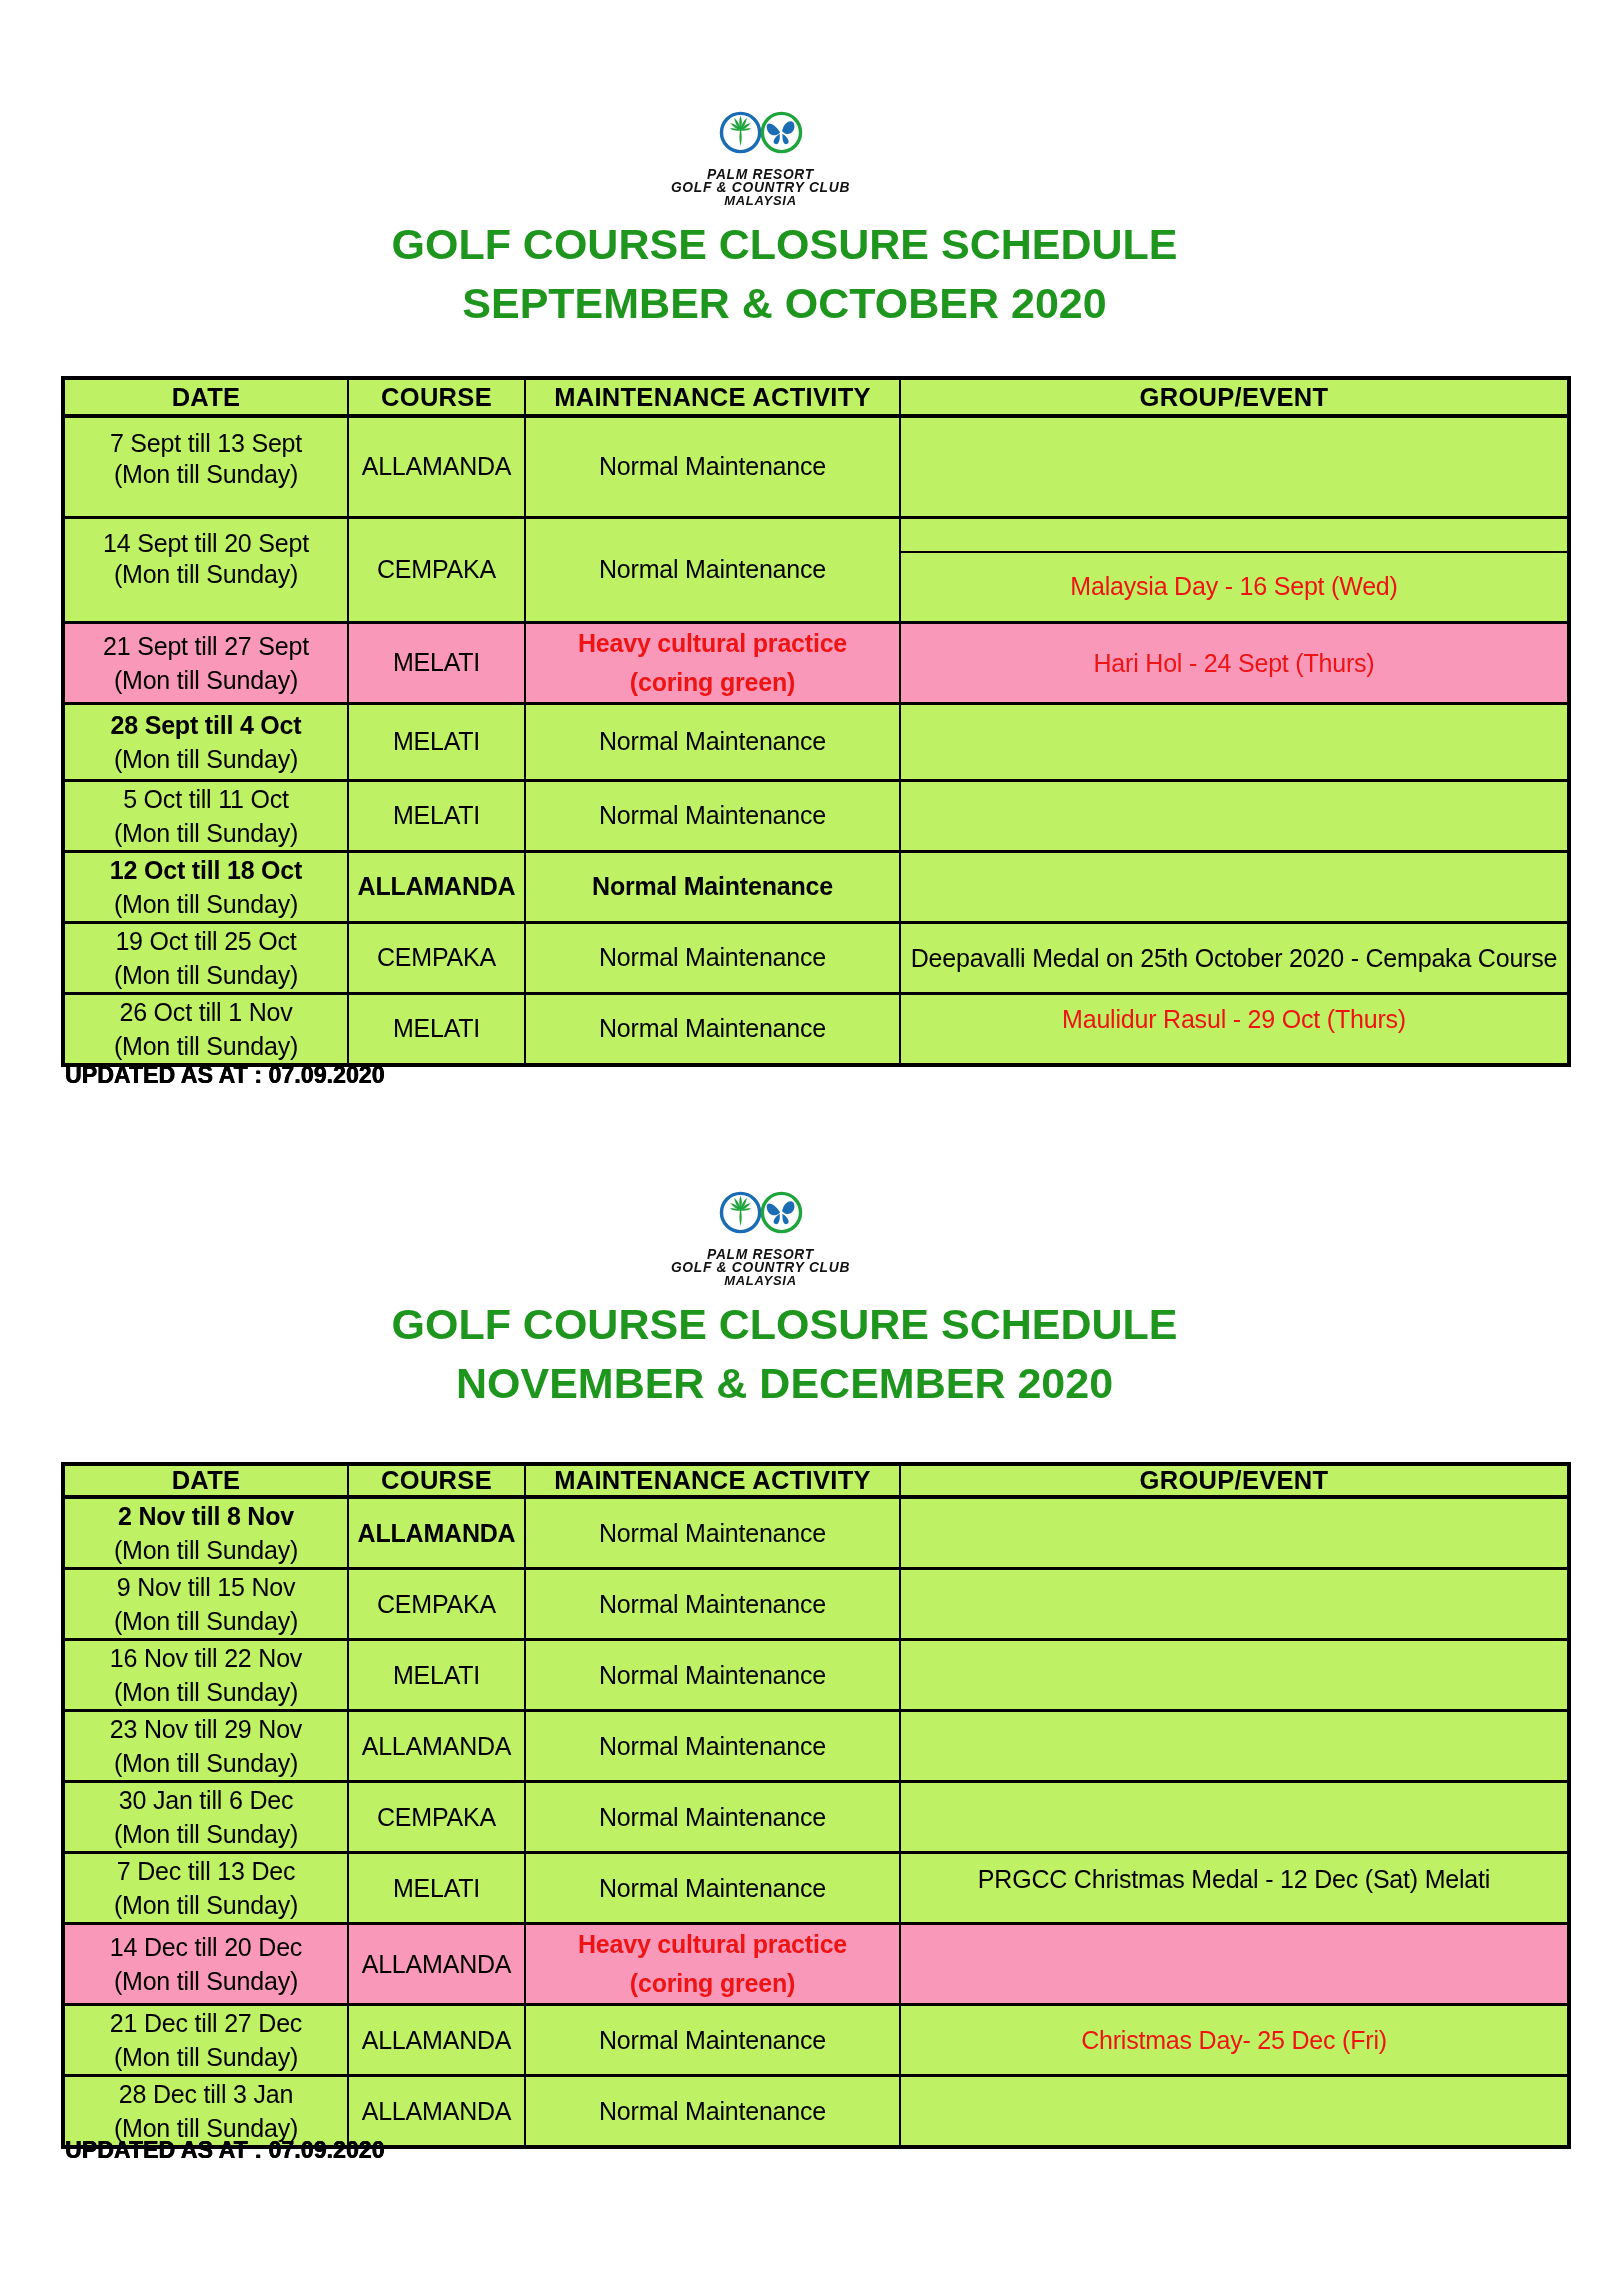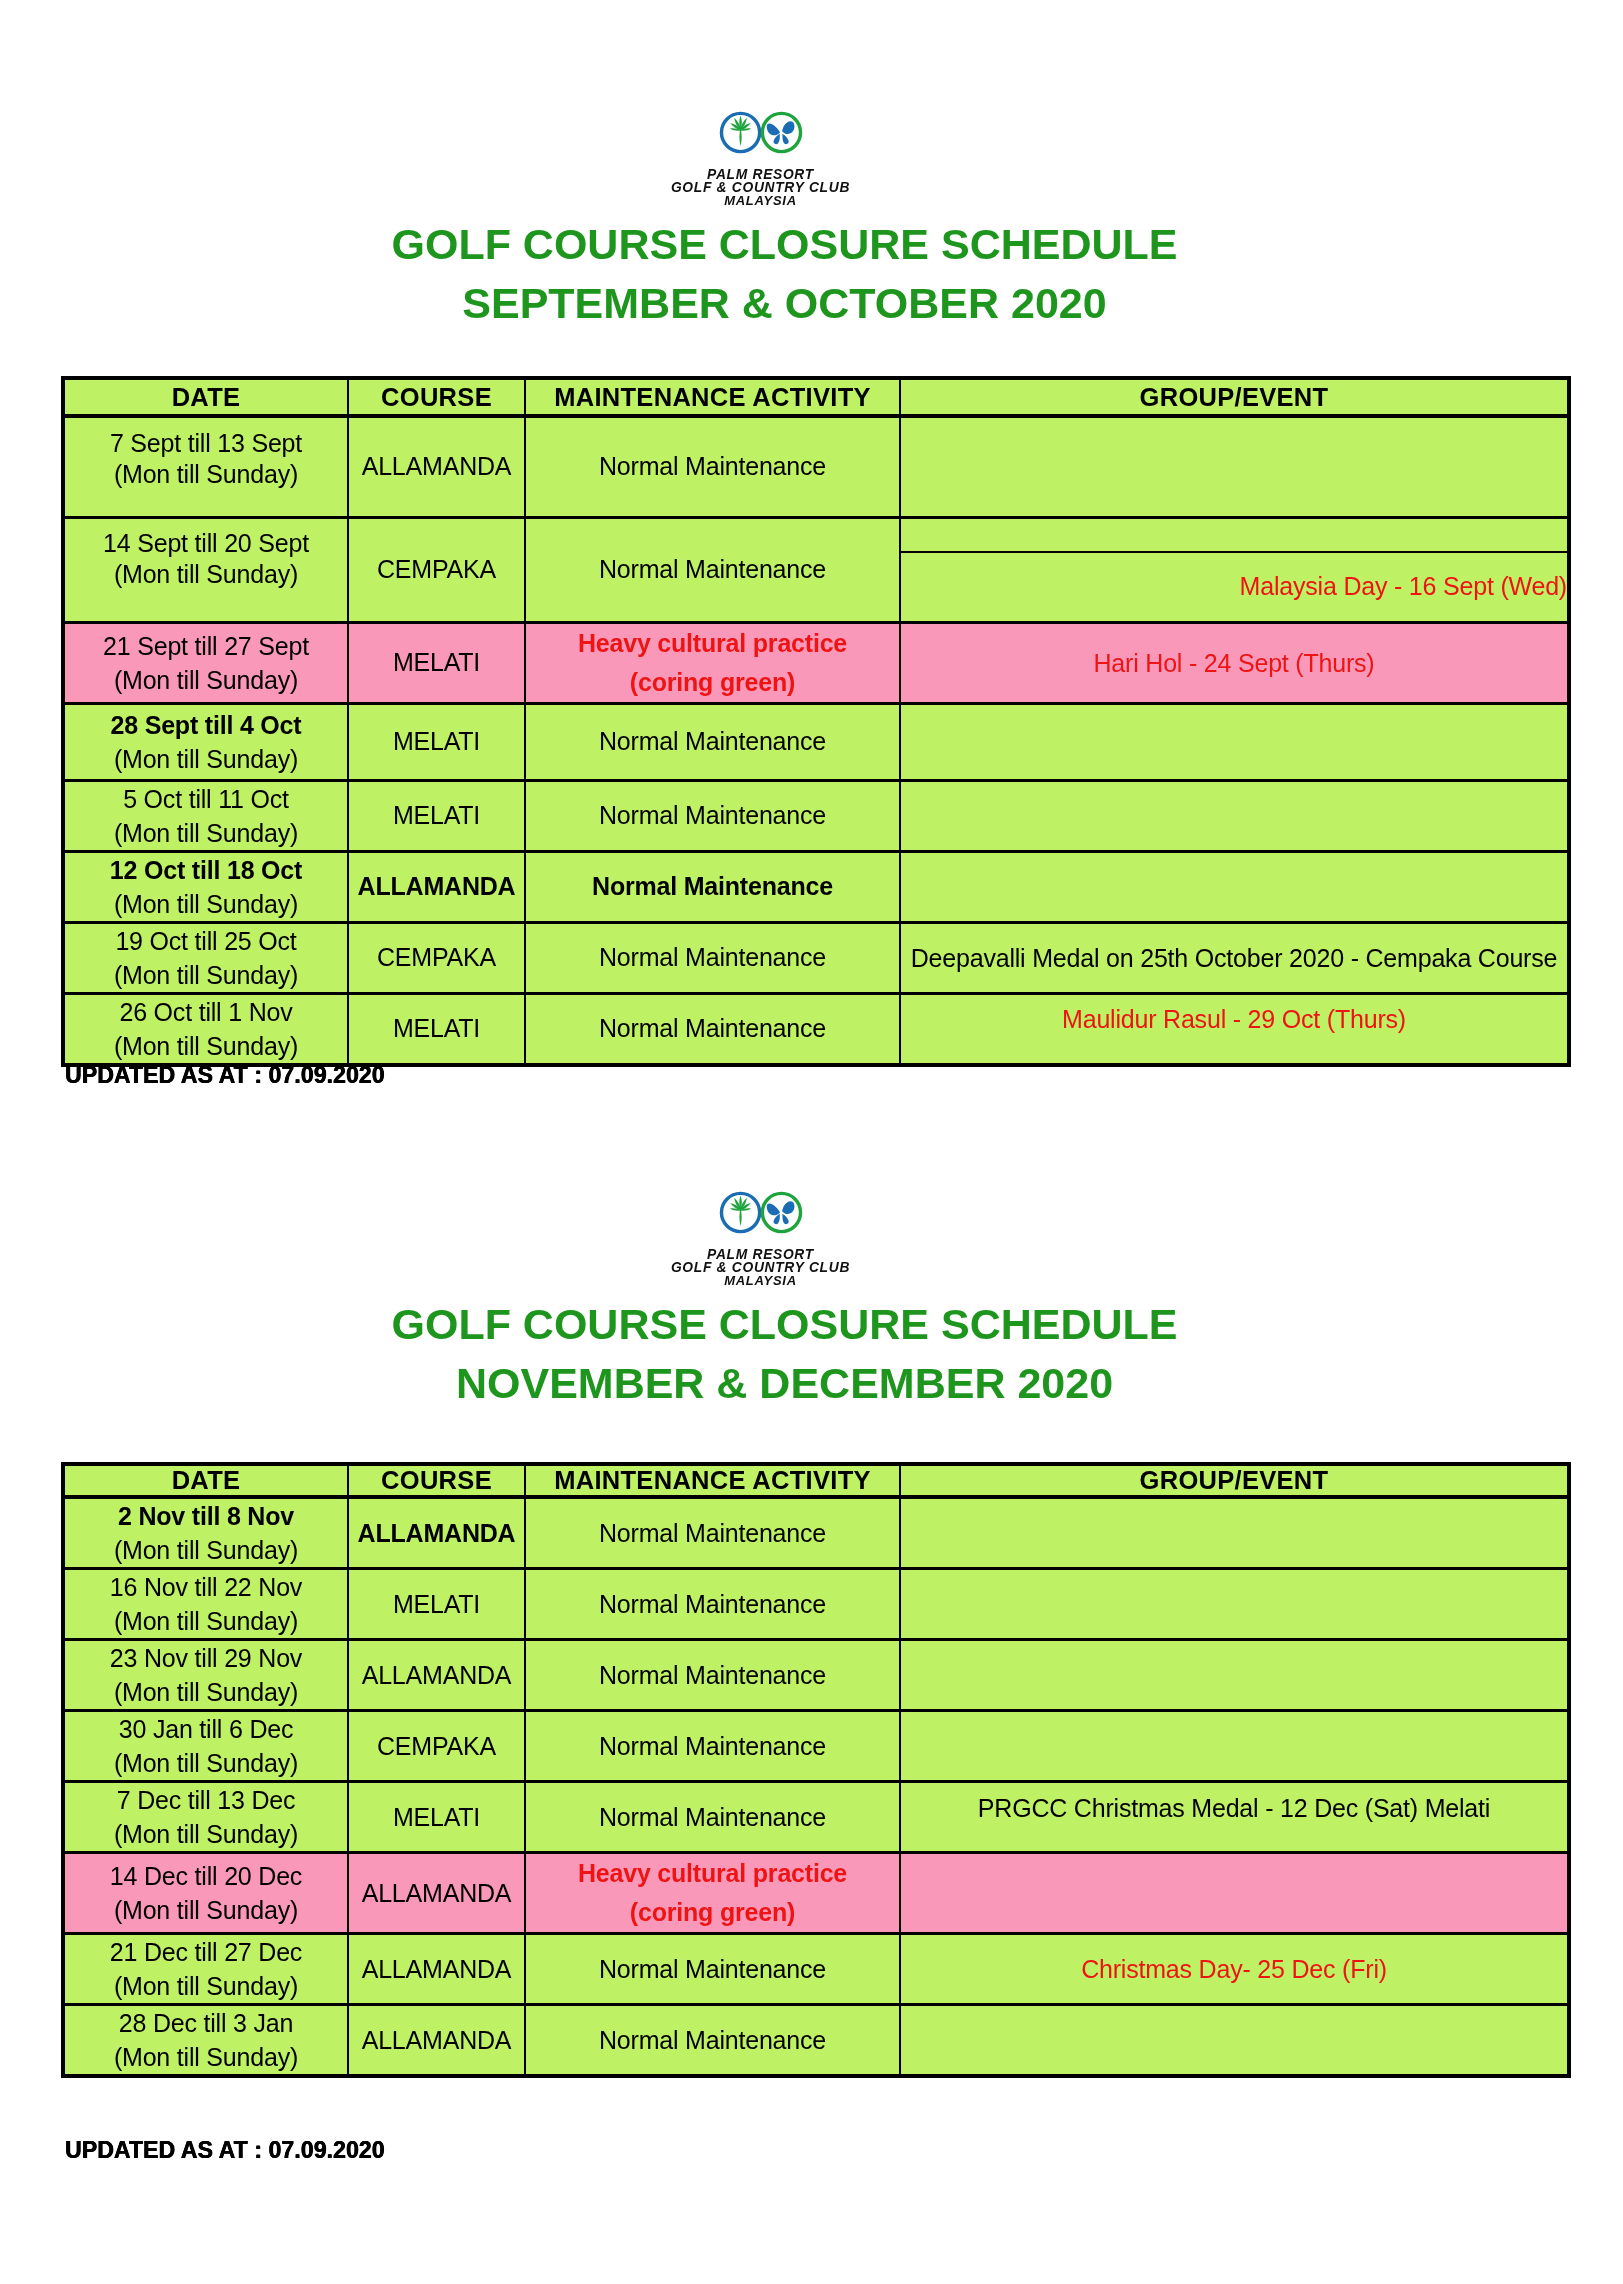--- a/index.html
+++ b/index.html
@@ -60,21 +60,21 @@
   .dline{line-height:34px}
   td.date-top{vertical-align:top;padding-top:9.6px}
   td.date-top .dline{line-height:31px}
   .bold{font-weight:bold}
   .act-line{line-height:39px}
   .act-red{color:var(--holiday-red);font-weight:bold}
   .ev{line-height:30px}
   .ev.red{color:var(--holiday-red)}
   td.ev-top{vertical-align:top;padding-top:9.6px}
   .split-top{height:32px;border-bottom:2.1px solid #000}
-  .split-bot{height:67px;display:flex;align-items:center;justify-content:flex-end}
+  .split-bot{height:67px;display:flex;align-items:center;justify-content:center}
   
   .updated{
     position:absolute;left:65px;
     font-size:23px;font-weight:bold;letter-spacing:0.1px;
     color:#000;
     text-shadow:0.5px 0 0 #000,-0.2px 0 0 #000;
   }
   #updated0{top:1062px}
   #updated1{top:2137px}
   
@@ -296,20 +296,31 @@
             <div class="dline">(Mon till Sunday)</div>
           </td>
           <td class="bold">ALLAMANDA</td>
           <td>
             <div class="act-line">Normal Maintenance</div>
           </td>
           <td></td>
         </tr>
         <tr style="height: 67px;">
           <td>
+            <div class="dline">9 Nov till 15 Nov</div>
+            <div class="dline">(Mon till Sunday)</div>
+          </td>
+          <td>CEMPAKA</td>
+          <td>
+            <div class="act-line">Normal Maintenance</div>
+          </td>
+          <td></td>
+        </tr>
+        <tr style="height: 67px;">
+          <td>
             <div class="dline">16 Nov till 22 Nov</div>
             <div class="dline">(Mon till Sunday)</div>
           </td>
           <td>MELATI</td>
           <td>
             <div class="act-line">Normal Maintenance</div>
           </td>
           <td></td>
         </tr>
         <tr style="height: 67px;">

